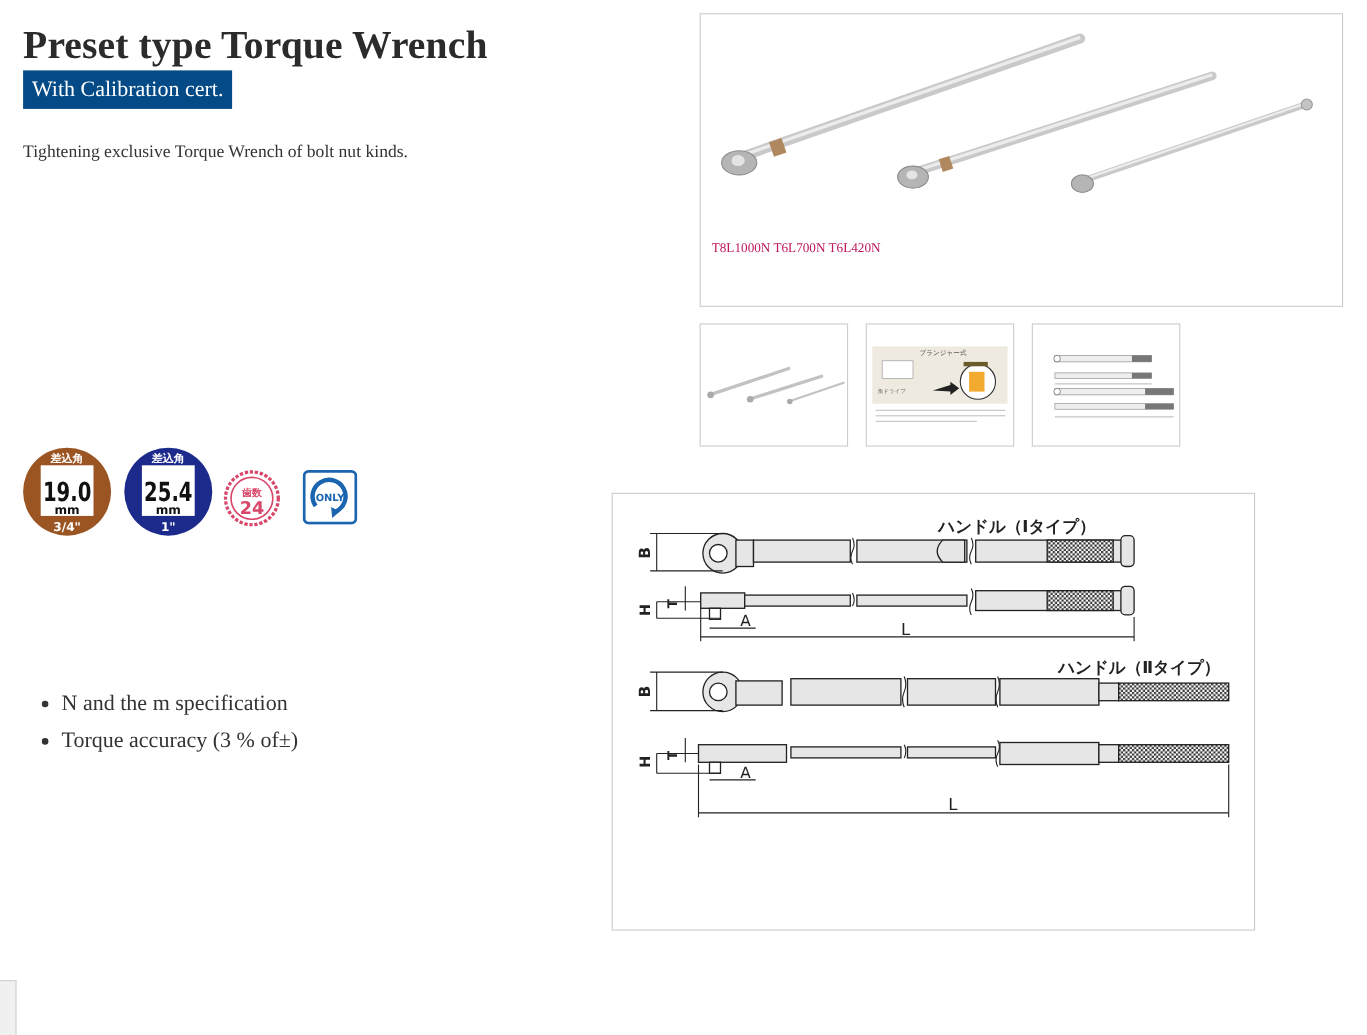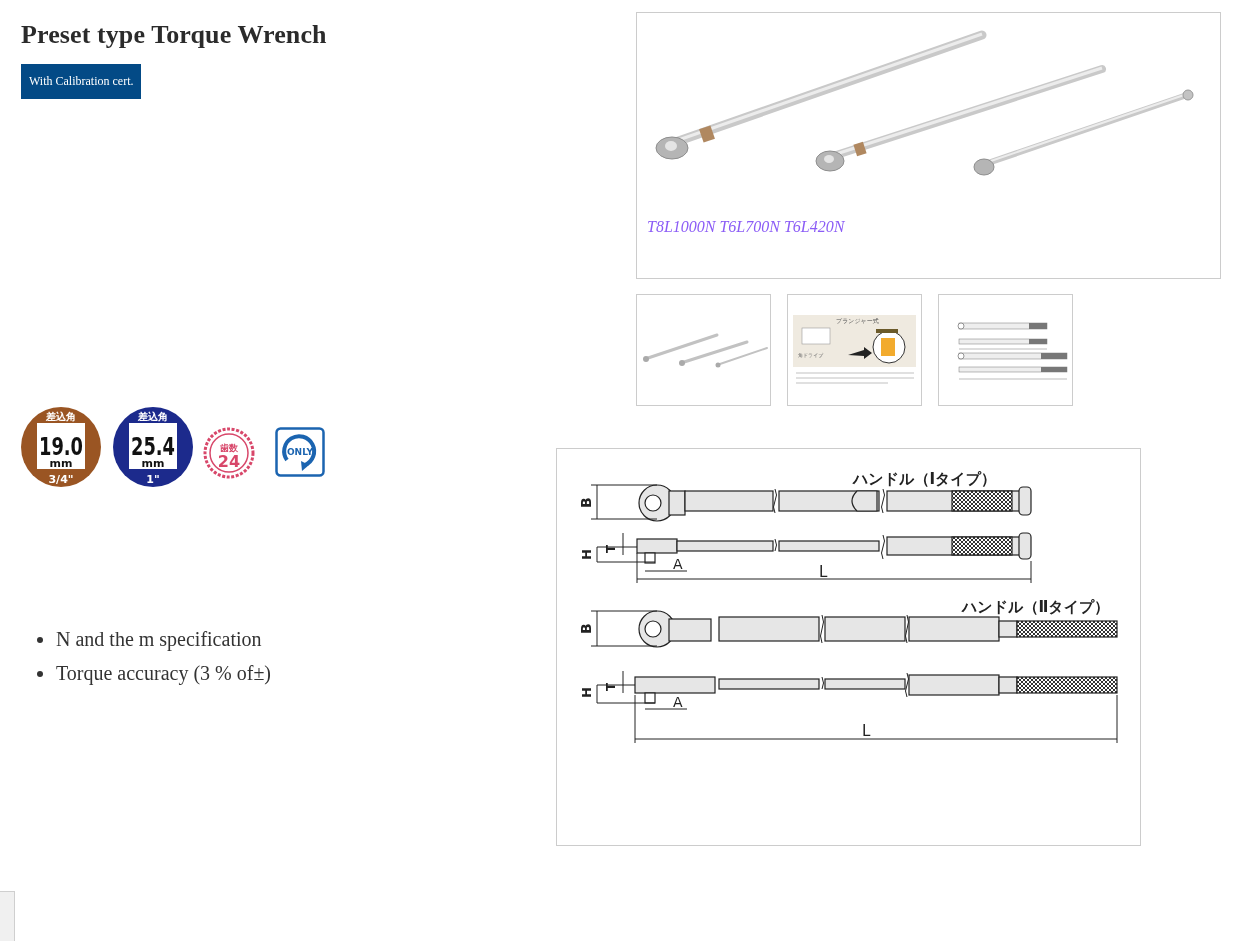--- a/index.html
+++ b/index.html
@@ -1,27 +1,27 @@
 <!DOCTYPE html>
 <html><head>
 <meta charset="utf-8">
 <style>
   * { box-sizing: border-box; margin: 0; padding: 0; }
   html, body { width: 1243px; height: 941px; background: #ffffff; overflow: hidden; }
   body { position: relative; font-family: "Liberation Serif", "DejaVu Serif", serif; color: #333; }
 
-  .title { position: absolute; left: 21px; top: 20px; font-size: 26px; font-weight: bold; color: #2b2b2b; letter-spacing: 0.1px; }
-  .cert-badge { position: absolute; left: 21px; top: 64px; height: 35px; padding: 0 8px; background: #034a86; color: #fff; font-size: 12px; line-height: 35px; }
+  .title { position: absolute; left: 21px; top: 20px; font-size: 36px; font-weight: bold; color: #2b2b2b; letter-spacing: 0.1px; }
+  .cert-badge { position: absolute; left: 21px; top: 64px; height: 35px; padding: 0 8px; background: #034a86; color: #fff; font-size: 20px; line-height: 35px; }
 
   .description { position: absolute; left: 21px; top: 124px; width: 600px; font-size: 16px; line-height: 30px; color: #333; }
   .description p { margin: 0; }
 
   .main-image-box { position: absolute; left: 636px; top: 12px; width: 585px; height: 267px; border: 1px solid #cccccc; background: #fff; }
   .main-image-box svg { position: absolute; left: 0; top: 0; }
-  .main-caption { position: absolute; left: 10px; top: 205px; font-size: 16px; color: #8b5cf6; font-style: italic; }
+  .main-caption { position: absolute; left: 10px; top: 205px; font-size: 12px; color: #be185d; }
 
   .thumbs { position: absolute; left: 636px; top: 294px; display: flex; gap: 16px; }
   .thumb { width: 135px; height: 112px; border: 1px solid #cccccc; background: #fff; position: relative; overflow: hidden; cursor: pointer; }
 
   .icons-row { position: absolute; left: 20px; top: 406px; display: flex; align-items: center; text-align: center; }
   .icon-badge { position: relative; }
 
   .features { position: absolute; left: 56px; top: 622px; font-size: 20px; line-height: 34px; color: #333; list-style: disc; }
   .features li { padding-left: 0; }
 
@@ -31,20 +31,21 @@
   .side-tab { position: absolute; left: 0; top: 891px; width: 15px; height: 50px; background: #f0f0f0; border-top: 1px solid #cfcfcf; border-right: 1px solid #cfcfcf; }
   .jp { font-family: "DejaVu Sans", sans-serif; }
 </style>
 </head>
 <body>
 
 <h1 class="title">Preset type Torque Wrench</h1>
 <div class="cert-badge">With Calibration cert.</div>
 
 <div class="description">
+  <p>Tightening exclusive Torque Wrench of bolt nut kinds.</p>
 </div>
 
 <div class="main-image-box">
   <svg width="585" height="267">
     <defs>
       <linearGradient id="steel" x1="0" y1="0" x2="0" y2="1">
         <stop offset="0" stop-color="#f4f4f4"></stop>
         <stop offset="0.5" stop-color="#cfcfcf"></stop>
         <stop offset="1" stop-color="#a9a9a9"></stop>
       </linearGradient>

